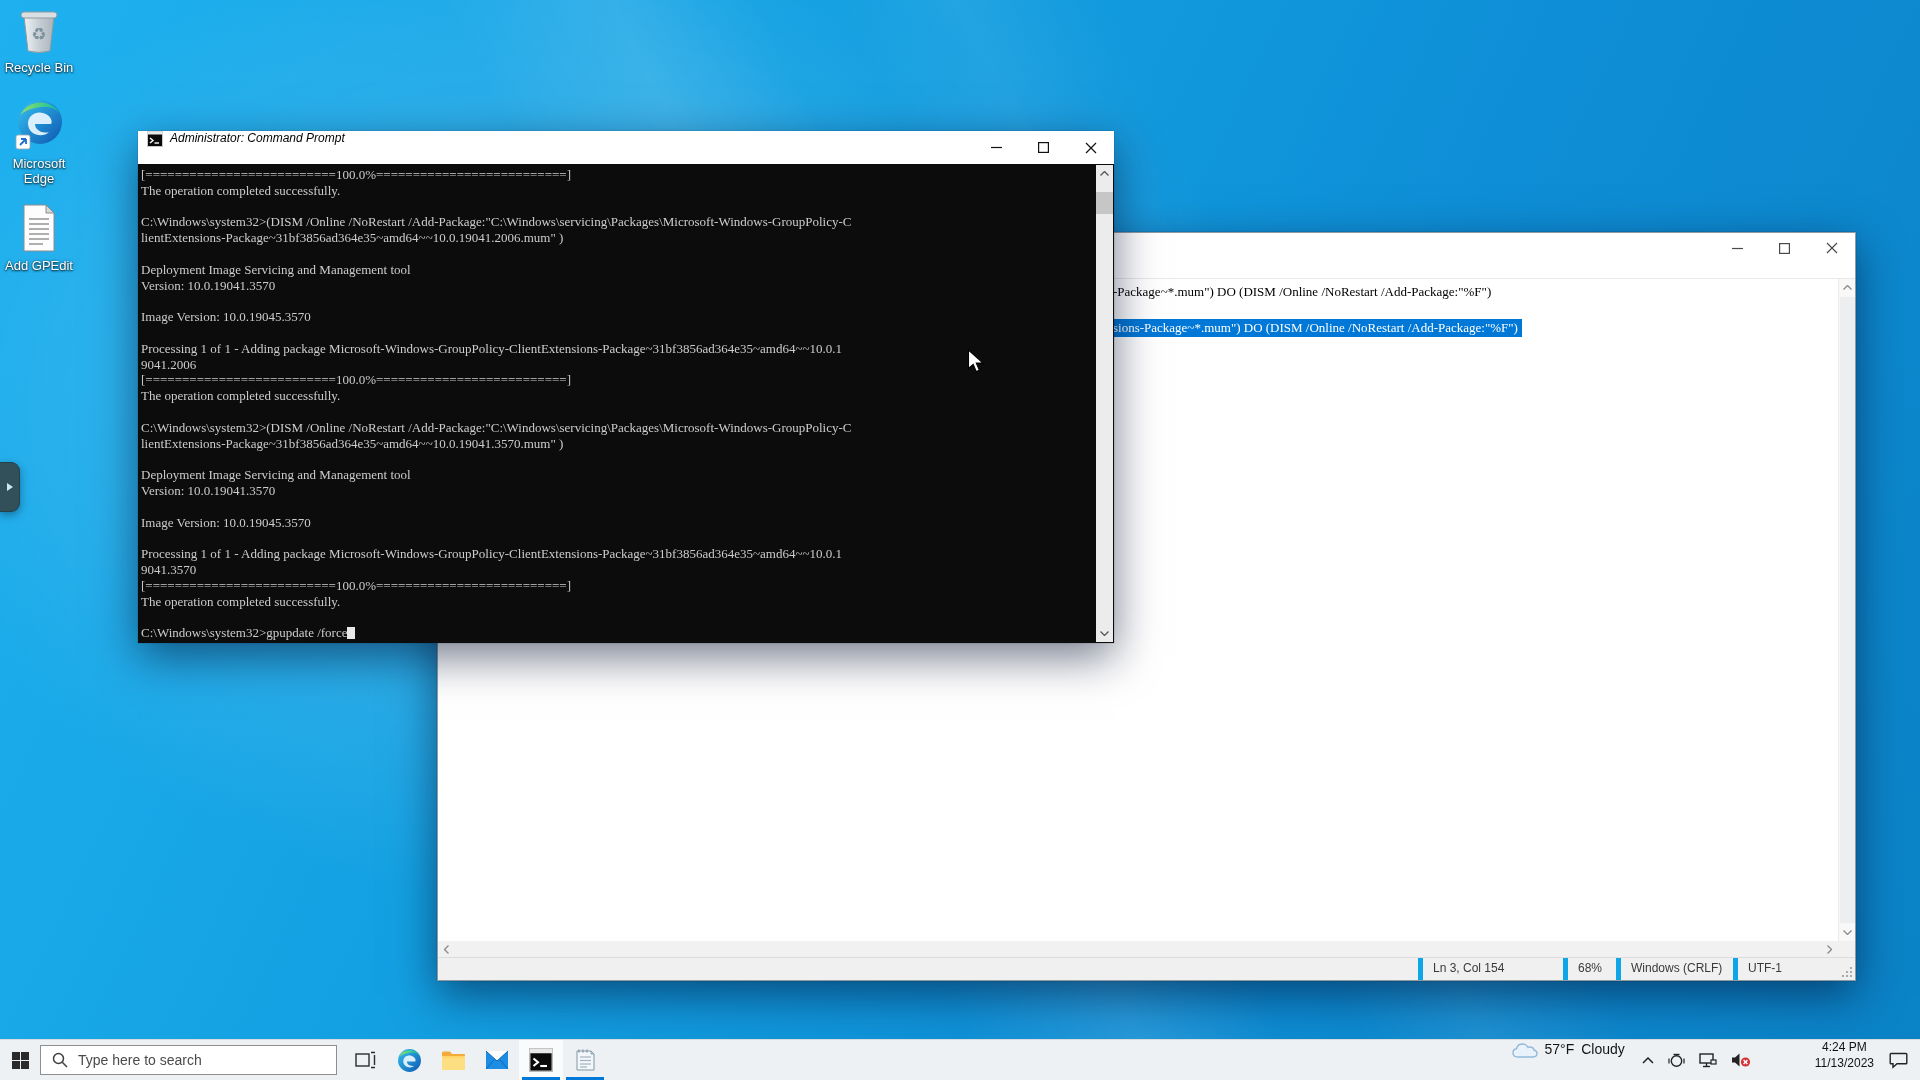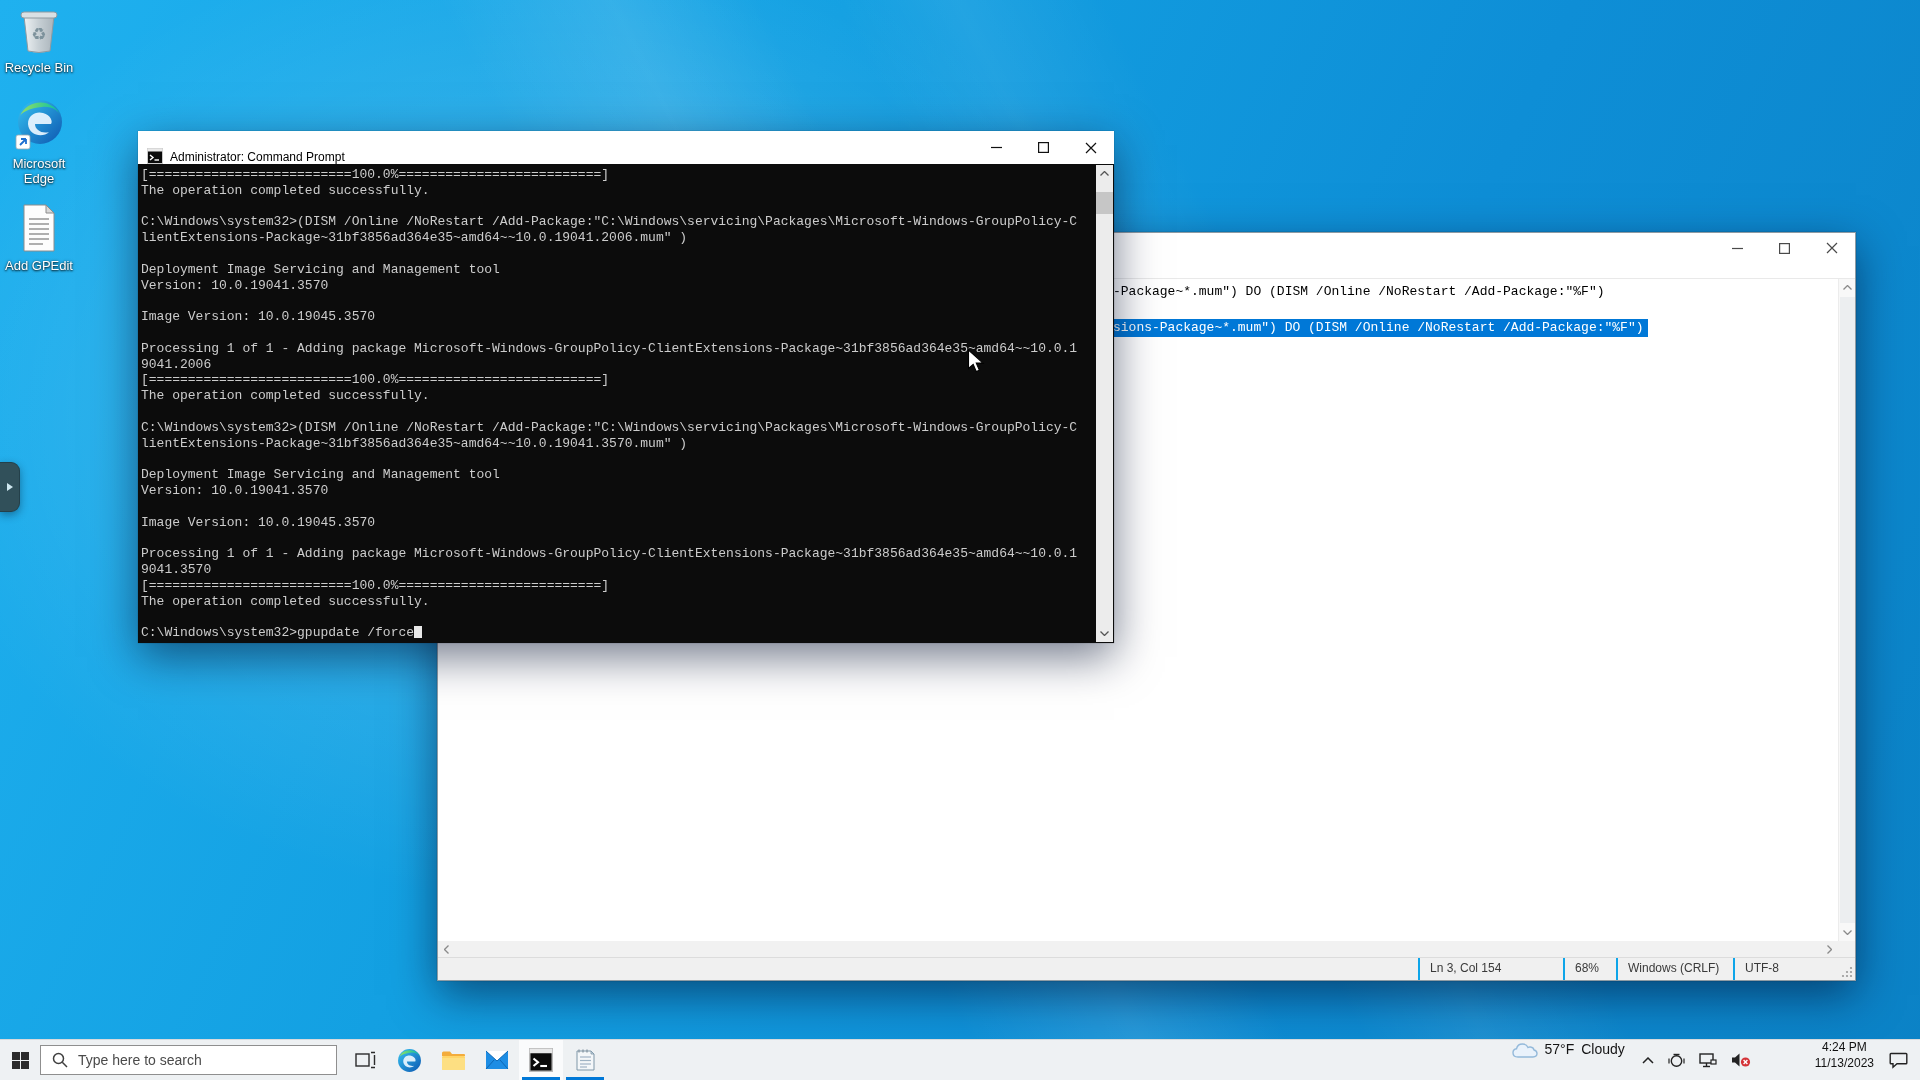--- a/index.html
+++ b/index.html
@@ -4,36 +4,36 @@
 <style>
   html,body{margin:0;padding:0;background:#000;}
   #screen{position:relative;width:1920px;height:1080px;overflow:hidden;
     font-family:"Liberation Sans",sans-serif;
     background:
       linear-gradient(63deg, transparent 40%, rgba(255,255,255,.10) 47%, transparent 53%),
       linear-gradient(63deg, transparent 56%, rgba(255,255,255,.07) 61%, transparent 67%),
       radial-gradient(900px 700px at 28% 38%, rgba(255,255,255,.22), transparent 70%),
       linear-gradient(115deg,#1fb1ef 0%,#13a0e2 35%,#0e8ed6 65%,#0b82c6 100%);
   }
-  .mono{font-family:Liberation Mono, monospace;}
+  .mono{font-family:Liberation Serif, serif;}
   
   .dicon{position:absolute;width:78px;text-align:center;cursor:default;}
   .dicon .lbl{margin-top:3px;font-size:13px;color:#fff;line-height:1.15;
     text-shadow:0 1px 2px rgba(0,0,0,.85),0 0 3px rgba(0,0,0,.5);}
   
   .flyout{position:absolute;left:0;top:462px;width:19px;height:48px;background:#31505a;
     border:1px solid #24404a;border-left:none;border-radius:0 9px 9px 0;
     box-shadow:0 3px 8px rgba(0,20,40,.4);display:flex;align-items:center;justify-content:center;}
   
   .win{position:absolute;box-shadow:0 14px 42px rgba(0,15,45,.55),0 0 1px rgba(0,0,0,.45);}
   .capbtns{position:absolute;top:0;right:0;display:flex;}
   .capbtn{width:47px;display:flex;align-items:center;justify-content:center;}
   
   #console{left:138px;top:131px;width:976px;height:512px;background:#0c0c0c;z-index:30;}
-  #console .tbar{position:relative;height:33px;background:#fff;display:flex;align-items:flex-end;}
+  #console .tbar{position:relative;height:33px;background:#fff;display:flex;align-items:flex-start;font-style:italic;}
   #console .tbar .ttl{font-size:12px;color:#000;margin-left:7px;}
   #console .capbtn{height:33px;}
   #console .body{position:absolute;top:33px;left:0;right:0;bottom:0;overflow:hidden;}
   #console pre{margin:0;padding:3px 0 0 3px;font-size:13px;line-height:15.8px;color:#cccccc;white-space:pre;}
   .blockcursor{display:inline-block;width:8px;height:12px;background:#e8e8e8;vertical-align:-2px;}
   .vscroll{position:absolute;display:flex;flex-direction:column;align-items:center;}
   #conScroll{right:1px;top:34px;bottom:1px;width:17px;background:#ececec;z-index:2;}
   #conScroll .thumb{position:absolute;top:27px;left:0;width:17px;height:22px;background:#c6c6c6;}
   .scArrow{height:17px;display:flex;align-items:center;justify-content:center;width:100%;}
   .scSpace{flex:1;}
@@ -43,21 +43,21 @@
   #notepad .capbtn{height:30px;}
   #notepad .menubar{height:15px;background:#fff;border-bottom:2px solid #e9e9e9;}
   #npText{position:absolute;top:46px;left:0;right:17px;bottom:39px;background:#fff;overflow:hidden;}
   .npline{position:absolute;left:675px;white-space:pre;font-size:13px;line-height:18px;color:#000;}
   .npline.sel{background:var(--selection_bg,#0078d7);color:#fff;padding-right:4px;}
   #npVScroll{right:0;top:46px;bottom:39px;width:17px;background:#f8f8f8;border-left:1px solid #ececec;box-sizing:border-box;}
   #npVScroll .thumb{position:absolute;top:18px;bottom:18px;left:1px;width:15px;background:#eceef0;}
   #npHScroll{position:absolute;left:0;right:17px;bottom:22px;height:17px;background:#f1f1f1;display:flex;align-items:center;justify-content:space-between;}
   #npCorner{position:absolute;right:0;bottom:22px;width:17px;height:17px;background:#f1f1f1;}
   #npStatus{position:absolute;left:0;right:0;bottom:0;height:22px;background:#f0f0f0;border-top:1px solid #dcdcdc;display:flex;font-size:12px;color:#3a3a3a;}
-  #npStatus .cell{border-left:2px solid #0ea5e9;line-height:21px;padding-left:10px;box-sizing:border-box;}
+  #npStatus .cell{border-left:5px solid #0ea5e9;line-height:21px;padding-left:10px;box-sizing:border-box;}
   #npStatus .spacer{flex:1;}
   
   #taskbar{position:absolute;left:0;bottom:0;width:1920px;height:40px;background:#eef1f3;border-top:1px solid #d8dadc;z-index:60;display:flex;align-items:center;}
   .tbBtn{height:40px;display:flex;align-items:center;justify-content:center;}
   #startBtn{width:40px;}
   #searchBox{width:297px;height:30px;background:#fff;border:1px solid #8f8f8f;display:flex;align-items:center;box-sizing:border-box;}
   #searchBox input{border:none;outline:none;flex:1;font-size:14px;color:#3b3b3b;font-family:"Liberation Sans",sans-serif;background:transparent;}
   #searchBox input::placeholder{color:#4a4a4a;opacity:1;}
   .appBtn{width:44px;position:relative;}
   .appBtn.running::after{content:"";position:absolute;left:3px;right:3px;bottom:0;height:3px;background:var(--accent,#0078d7);}
@@ -189,21 +189,21 @@
           </svg>
       </div>
     </div>
     <div id="npCorner"></div>
 
     <div id="npStatus">
       <div class="spacer"></div>
       <div class="cell" style="width:145px;">Ln 3, Col 154</div>
       <div class="cell" style="width:53px;">68%</div>
       <div class="cell" style="width:117px;">Windows (CRLF)</div>
-      <div class="cell" style="width:122px;position:relative;">UTF-8</div>
+      <div class="cell" style="width:122px;position:relative;">UTF-1</div>
       <svg width="12" height="12" viewBox="0 0 12 12" style="position:absolute;right:2px;bottom:2px;">
         <g fill="#9a9a9a">
             <circle cx="10" cy="2" r="1.1"></circle>
             <circle cx="10" cy="6" r="1.1"></circle>
             <circle cx="10" cy="10" r="1.1"></circle>
             <circle cx="6" cy="6" r="1.1"></circle>
             <circle cx="6" cy="10" r="1.1"></circle>
             <circle cx="2" cy="10" r="1.1"></circle>
           </g>
       </svg>

